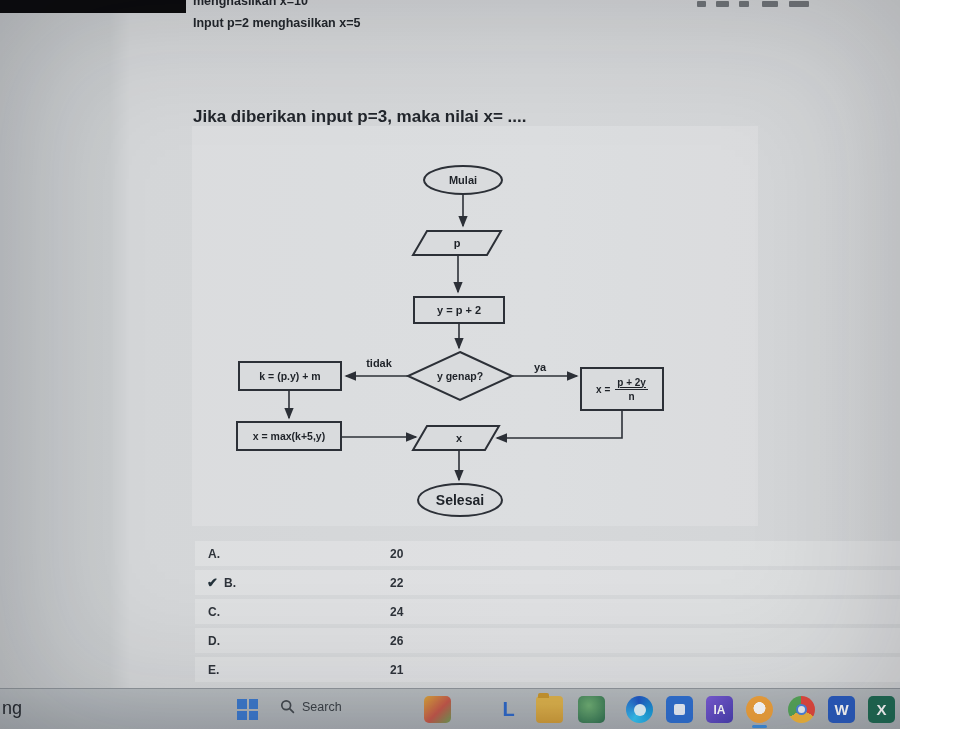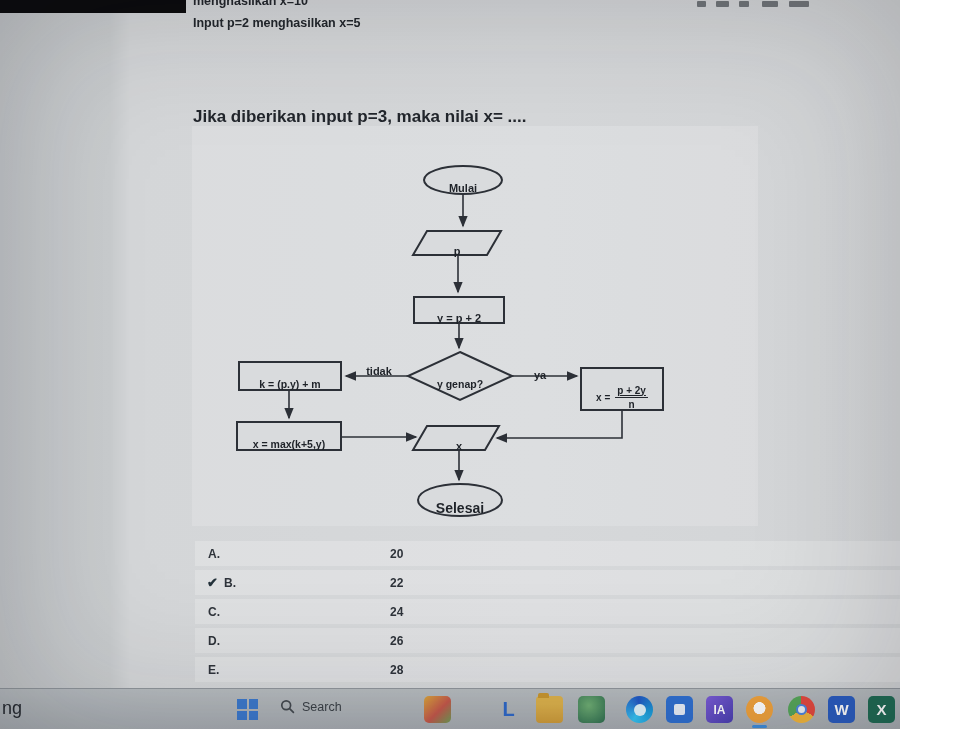--- a/index.html
+++ b/index.html
@@ -9,21 +9,21 @@
             background:linear-gradient(90deg,#c3c6c9 0px,#c9ccce 110px,#d4d6d8 130px,#d6d8da 60%,#d2d4d6 100%); }
   .vignette { position:absolute; inset:0; box-shadow:inset 0 0 150px rgba(18,20,24,.20); pointer-events:none; z-index:50; }
   .top-black { position:absolute; left:0; top:0; width:186px; height:13px; background:#0b0b0d; z-index:5; }
   .clipped-line { position:absolute; left:193px; top:-6px; font-size:12.5px; font-weight:600; color:#23262c; z-index:4; }
   .frag { position:absolute; top:1px; height:6px; background:#3c4046; opacity:.65; border-radius:1px; z-index:4; }
   .intro-line { position:absolute; left:193px; top:16px; font-size:12.5px; font-weight:600; color:#22262c; }
   .question { position:absolute; left:193px; top:75px; font-size:17px; font-weight:600; color:#22262c;margin-top:32px; }
   .fc-card { position:absolute; left:192px; top:126px; width:566px; height:400px; background:rgba(255,255,255,.16); }
   .fc-title { position:absolute; left:208px; top:135px; font-size:15.5px; font-weight:700; color:#1b1f26; }
   .fc-svg { position:absolute; left:0; top:0; width:972px; height:729px; pointer-events:none; }
-  .fc-label { position:absolute; text-align:center; color:#1e2228; font-weight:600;margin-top:8px; }
+  .fc-label { position:absolute; text-align:center; color:#1e2228; font-weight:600; }
   .lb-mulai   { left:424px; top:167px; width:78px;  height:26px; line-height:26px; font-size:11px; }
   .lb-p       { left:413px; top:232px; width:88px;  height:22px; line-height:22px; font-size:11px; }
   .lb-proc1   { left:414px; top:298px; width:90px;  height:24px; line-height:24px; font-size:11px; font-weight:700; }
   .lb-dec     { left:408px; top:366px; width:104px; height:20px; line-height:20px; font-size:10.5px; }
   .lb-tidak   { left:356px; top:356px; width:46px;  height:14px; line-height:14px; font-size:11px; }
   .lb-ya      { left:527px; top:360px; width:26px;  height:14px; line-height:14px; font-size:11px; }
   .lb-k       { left:239px; top:365px; width:102px; height:22px; line-height:22px; font-size:10.5px; font-weight:700; }
   .lb-max     { left:237px; top:425px; width:104px; height:22px; line-height:22px; font-size:10.5px; font-weight:700; }
   .lb-x       { left:413px; top:427px; width:92px;  height:22px; line-height:22px; font-size:11px; }
   .lb-selesai { left:417px; top:490px; width:86px;  height:20px; line-height:20px; font-size:14px; }
@@ -150,21 +150,21 @@
     <div class="opt-row">
       <span class="letter">C.</span>
       <span class="value">24</span>
     </div>
     <div class="opt-row">
       <span class="letter">D.</span>
       <span class="value">26</span>
     </div>
     <div class="opt-row">
       <span class="letter">E.</span>
-      <span class="value">28</span>
+      <span class="value">21</span>
     </div>
   </div>
 
   <div class="taskbar">
     <div class="tb-ng">ng</div>
     <div class="start-btn">
       <span></span>
       <span></span>
       <span></span>
       <span></span>

